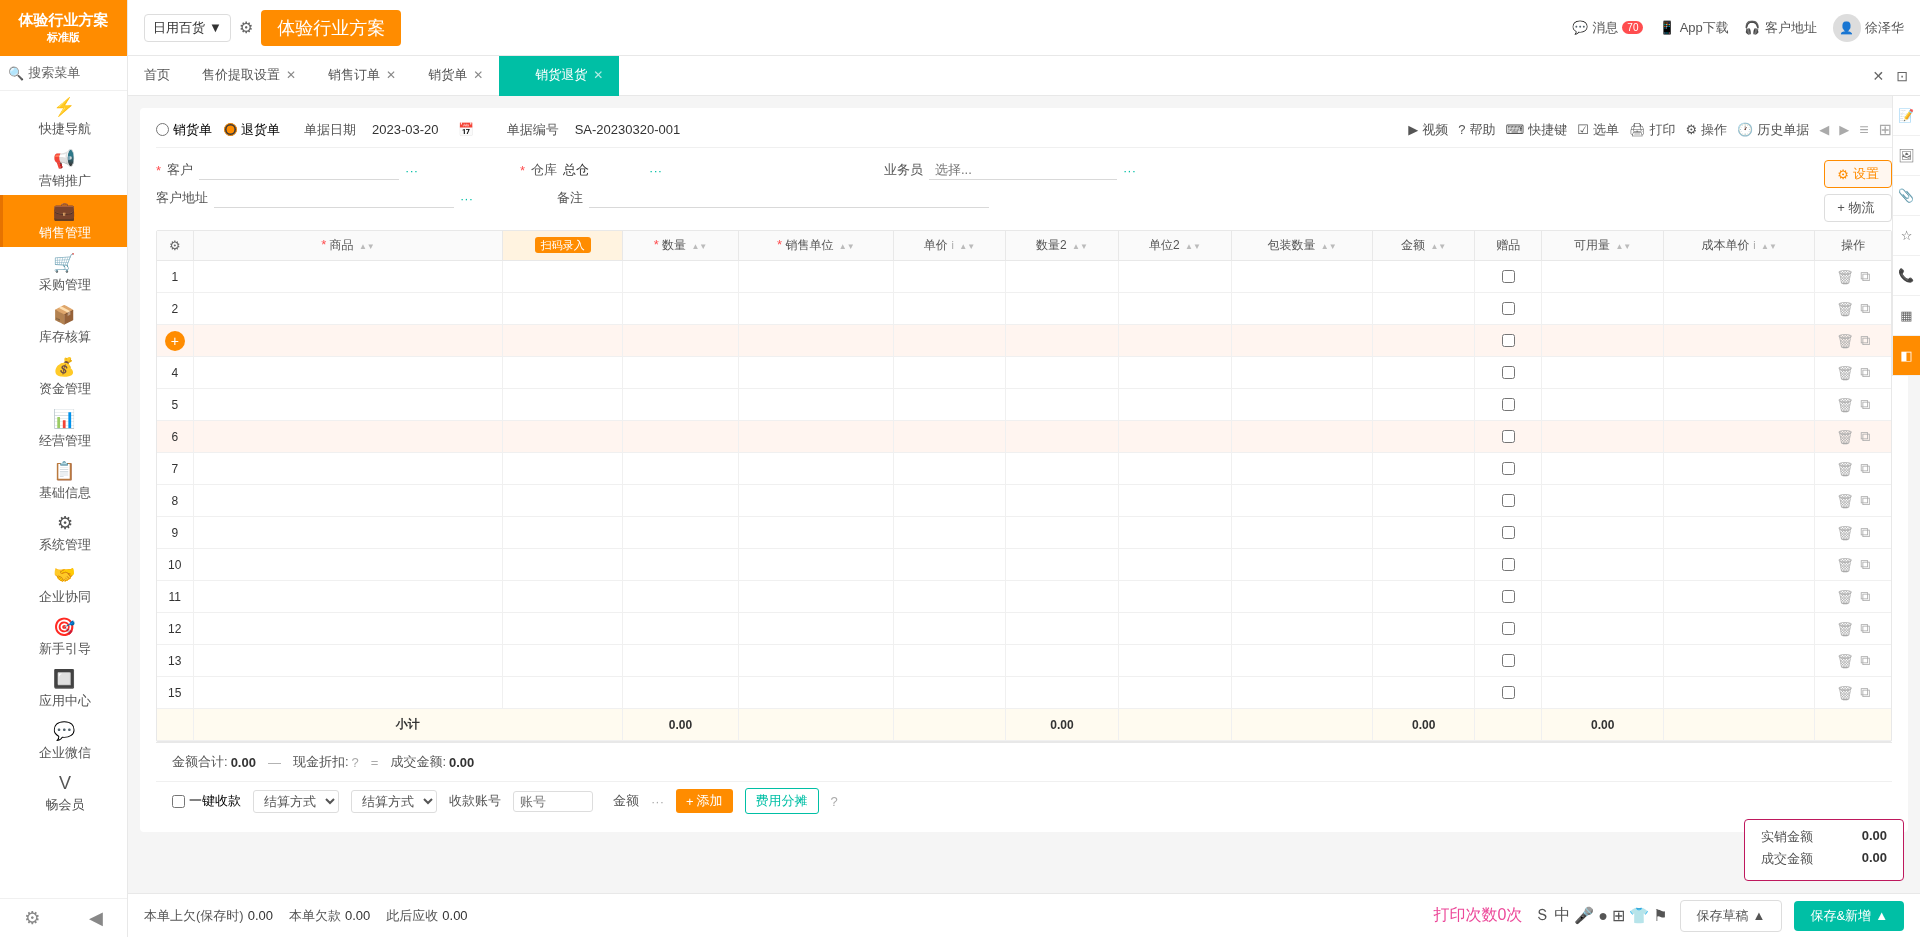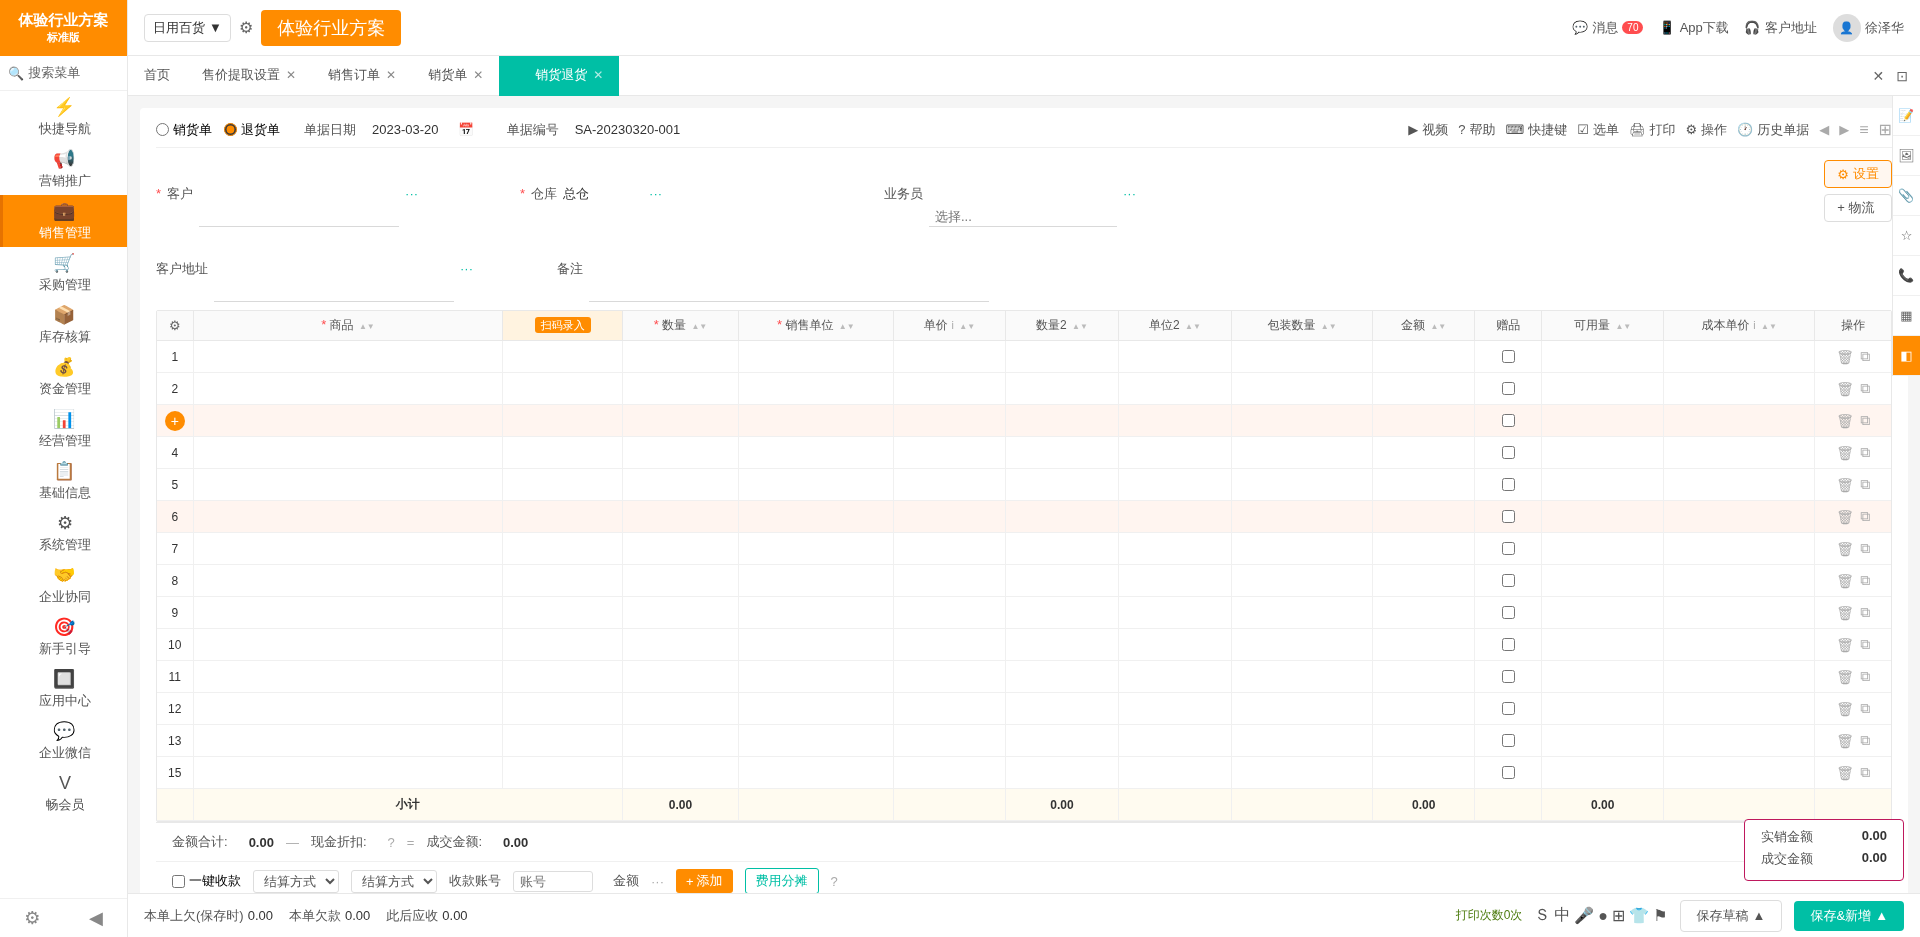--- a/index.html
+++ b/index.html
@@ -95,21 +95,21 @@
     .radio-item { display: flex; align-items: center; gap: 4px; cursor: pointer; }
     .radio-item input[type="radio"] { accent-color: #ff8c00; }
     .header-action-btn {
       display: flex; align-items: center; gap: 4px; cursor: pointer; color: #555; font-size: 12px;
     }
     .form-field {
       display: flex; align-items: center; gap: 6px; min-width: 300px;
     }
     .form-field input, .form-field .field-val {
       border: none; border-bottom: 1px solid #d9d9d9; padding: 2px 6px;
-      color: #333; background: transparent; min-width: 160px; margin-top: 47px;
+      color: #333; background: transparent; min-width: 160px;
     }
     .field-dots { color: #aaa; }
 
     
     .form-side-btns {
       display: flex; flex-direction: column; gap: 6px; margin-left: auto;
     }
     .side-btn {
       border: 1px solid #ddd; background: #fff; border-radius: 4px;
       padding: 4px 12px; cursor: pointer; color: #555; font-size: 12px;
@@ -149,21 +149,21 @@
     .action-icon { cursor: pointer; color: #aaa; font-size: 14px; }
 
     
     .totals-row td { background: #fffbf0 !important; font-weight: bold; color: #333; }
 
     
     .bottom-area {
       background: #fff; padding: 10px 16px; border-top: 1px solid #e8e8e8;
       display: flex; align-items: center; gap: 12px; flex-wrap: wrap;
     }
-    .calc-section { display: flex; align-items: center; gap: 21px; color: #555; }
+    .calc-section { display: flex; align-items: center; gap: 3px; color: #555; }
     .calc-val { color: #333; font-weight: bold; }
     .minus-icon { color: #aaa; }
     .equals-icon { color: #aaa; }
 
     .payment-row {
       background: #fff; padding: 6px 16px; border-top: 1px solid #f0f0f0;
       display: flex; align-items: center; gap: 12px;
     }
     .payment-checkbox { display: flex; align-items: center; gap: 4px; }
     .payment-select { border: 1px solid #ddd; border-radius: 3px; padding: 2px 6px; color: #555; background: #fff; }
@@ -174,21 +174,21 @@
 
     
     .status-bar {
       position: fixed; left: 128px; bottom: 0; right: 0; height: 44px;
       background: #fff; border-top: 1px solid #e8e8e8;
       display: flex; align-items: center; padding: 0 16px; gap: 16px;
     }
     .status-item { display: flex; align-items: center; gap: 4px; color: #555; font-size: 12px; }
     .status-item .val { color: #333; }
     .status-bar-right { margin-left: auto; display: flex; align-items: center; gap: 12px; }
-    .print-info { color: #4d7c0f; font-size: 12px; }
+    .print-info { color: #ec4899; font-size: 16px; }
     .s-toolbar { display: flex; align-items: center; gap: 4px; }
     .s-icon { font-size: 16px; cursor: pointer; color: #555; }
     .save-draft-btn {
       background: #fff; border: 1px solid #ddd; border-radius: 4px;
       padding: 6px 16px; cursor: pointer; color: #555; display: flex; align-items: center; gap: 4px;
     }
     .save-new-btn {
       background: #00bfa5; border: none; border-radius: 4px;
       padding: 6px 16px; cursor: pointer; color: #fff; display: flex; align-items: center; gap: 4px;
     }

